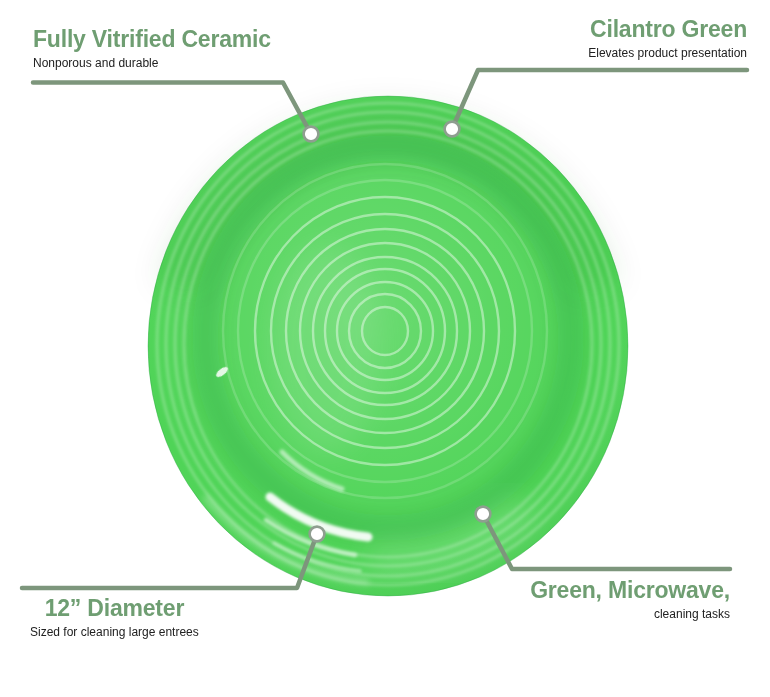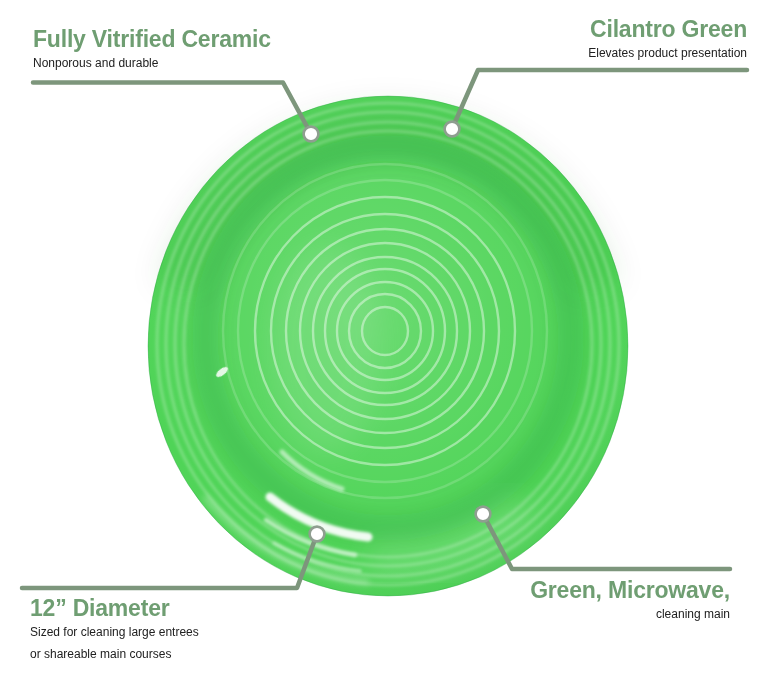--- a/index.html
+++ b/index.html
@@ -119,24 +119,23 @@
   <div class="callout" style="left:33px;top:26px;">
     <h2 class="title">Fully Vitrified Ceramic</h2>
     <p class="desc">Nonporous and durable</p>
   </div>
 
   <div class="callout align-right" style="right:23px;top:16px;">
     <h2 class="title">Cilantro Green</h2>
     <p class="desc">Elevates product presentation</p>
   </div>
 
-  <div class="callout" style="left:30px;top:595px;">
+  <div class="callout" style="left:30px;top:595px;text-align:center;">
     <h2 class="title">12” Diameter</h2>
     <p class="desc">Sized for cleaning large entrees</p>
-    <p class="desc">or shareable main courses</p>
   </div>
 
   <div class="callout align-right" style="right:40px;top:577px;">
     <h2 class="title"><span>Green, Microwave,</span><br></h2>
-    <p class="desc">cleaning main</p>
+    <p class="desc">cleaning tasks</p>
   </div>
 
 </div>
 
 </body></html>

